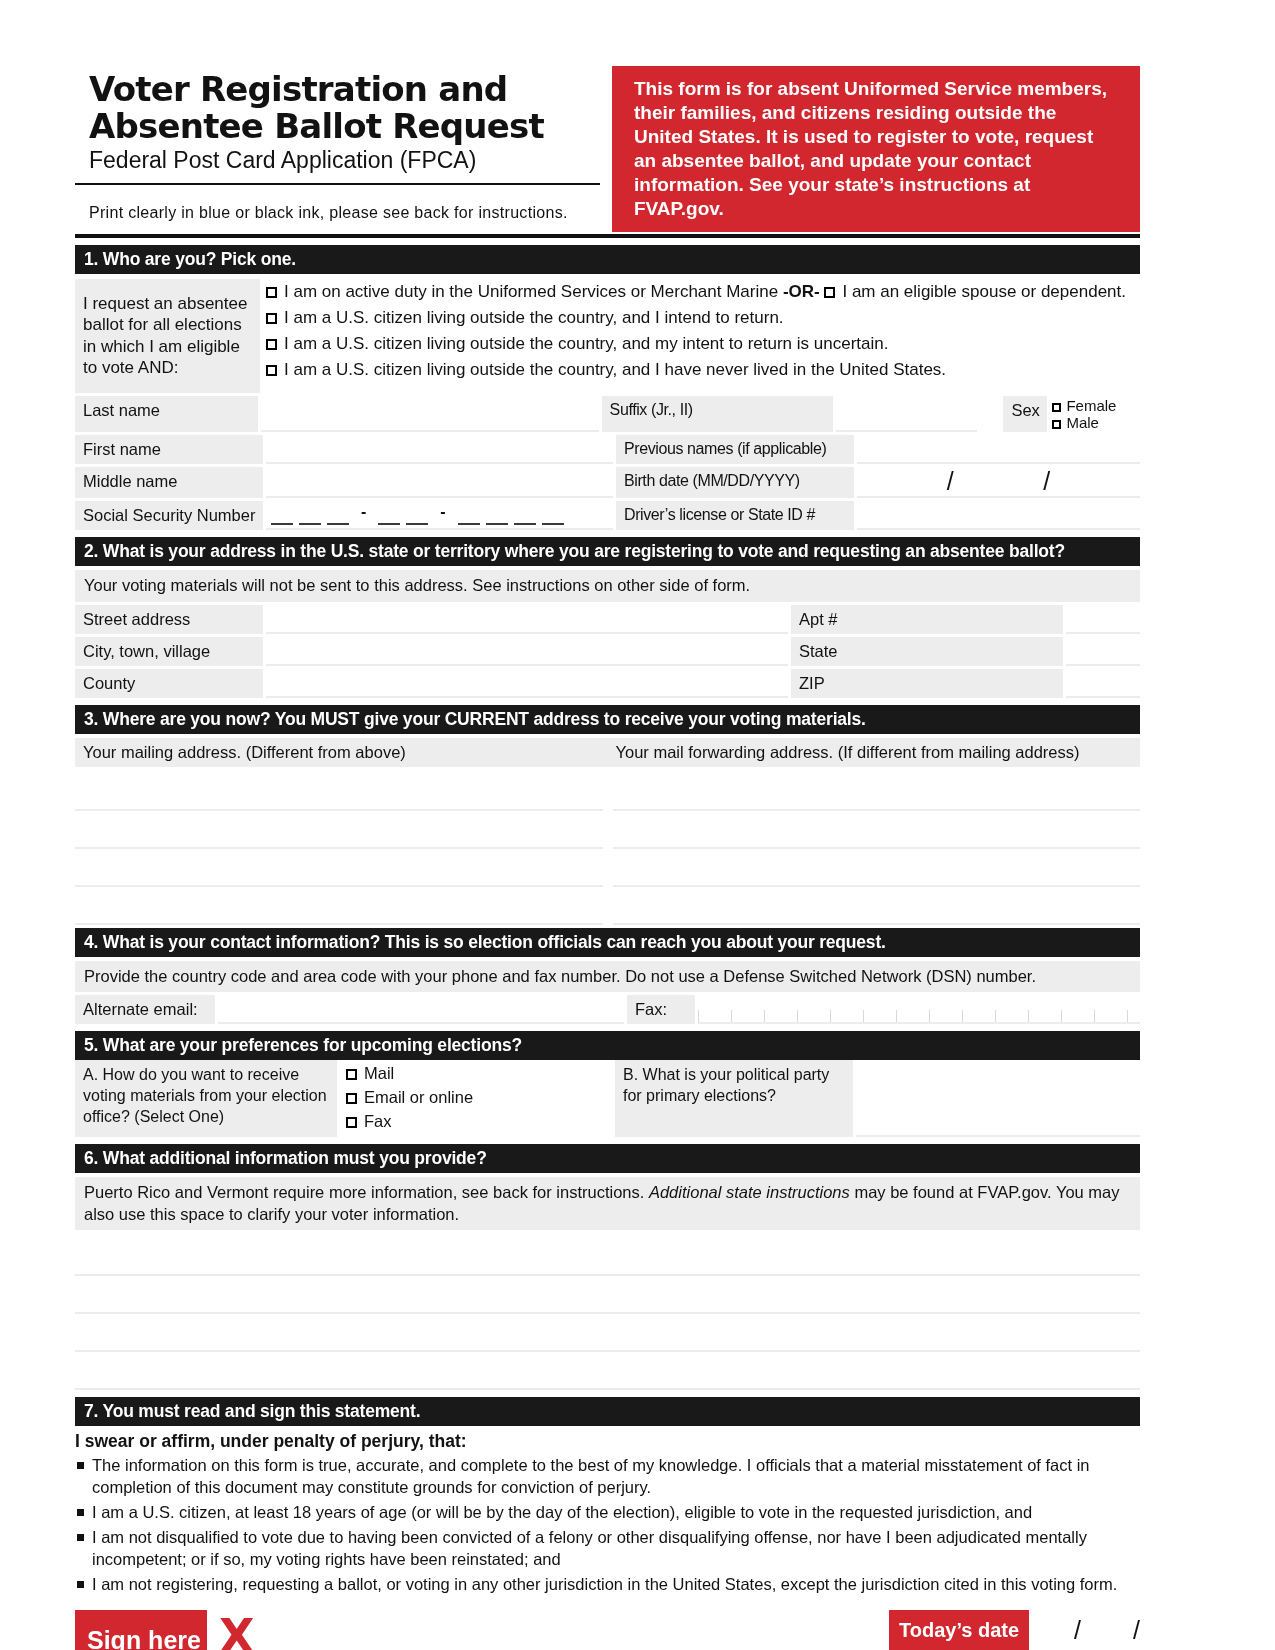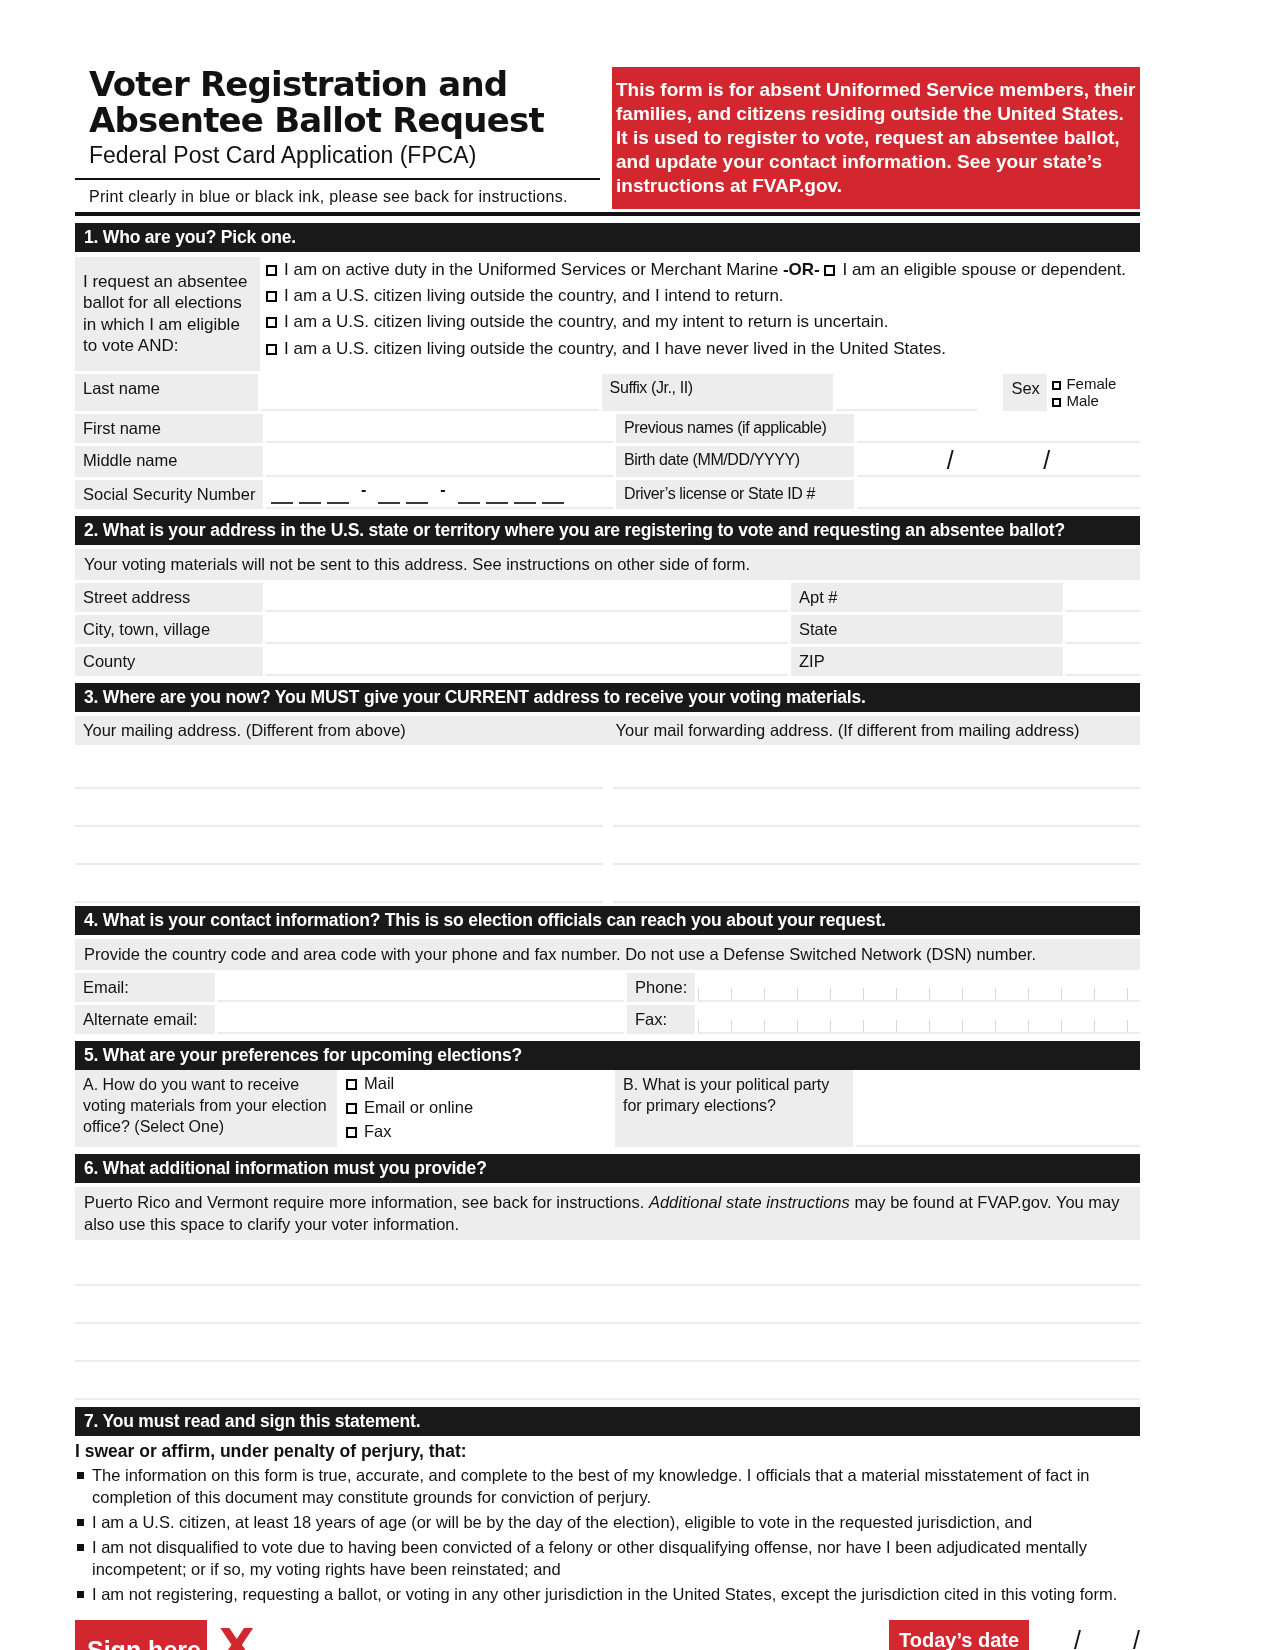--- a/index.html
+++ b/index.html
@@ -11,23 +11,23 @@
   }
   .page { width:1065px; margin-left:75px; padding-top:66px; }
 
   
   .header-row { display:flex; gap:12px; align-items:center; }
   .header-left { flex:1; }
   .title { font-family:"DejaVu Sans",sans-serif; font-weight:bold; font-size:34px;
            line-height:1.07; letter-spacing:-0.8px; padding-left:14px; }
   .subtitle { font-size:23px; padding-left:14px; margin-top:3px; }
   .thin-rule { height:2px; background:#111; margin-top:9px; }
-  .print-note { font-size:16px; padding:8px 0 4px 14px; letter-spacing:0.3px; }
+  .print-note { font-size:16px; padding:19px 0 4px 14px; letter-spacing:0.3px; }
   .red-notice { width:528px; background:var(--red); color:#fff; font-weight:bold;
-                font-size:19px; line-height:1.26; padding:11px 4px; min-height:140px; }
+                font-size:19px; line-height:1.26; padding:11px 22px; min-height:140px; }
   .thick-rule { height:4px; background:#111; margin-top:2px; }
 
   
   .bar { background:var(--bar); color:#fff; font-weight:bold; font-size:17.5px;
          letter-spacing:-0.2px; padding:4px 9px; margin-top:7px; }
   .graynote { background:var(--gray); padding:5px 9px; font-size:16.5px; line-height:1.3; margin-top:4px; }
 
   
   .frow { display:flex; gap:3px; margin-top:3px; min-height:29px; }
   .lab { background:var(--gray); padding:5px 8px; font-size:16.5px; white-space:nowrap; }
@@ -231,26 +231,20 @@
       <div class="wline"></div>
       <div class="wline"></div>
       <div class="wline"></div>
     </div>
   </div>
 
   <div class="bar">4. What is your contact information? This is so election officials can reach you about your request.</div>
   <div class="graynote">Provide the country code and area code with your phone and fax number. Do not use a Defense Switched Network (DSN) number.</div>
 
   <div class="frow">
-    <div class="lab w140">Email:</div>
-    <div class="inp w406"></div>
-    <div class="lab w68">Phone:</div>
-    <div class="inp grow digits"></div>
-  </div>
-  <div class="frow">
     <div class="lab w140">Alternate email:</div>
     <div class="inp w406"></div>
     <div class="lab w68">Fax:</div>
     <div class="inp grow digits"></div>
   </div>
 
   <div class="bar">5. What are your preferences for upcoming elections?</div>
   <div class="s5">
     <div class="s5lab w262">A. How do you want to receive voting materials from your election office? (Select One)</div>
     <div class="s5opts">

